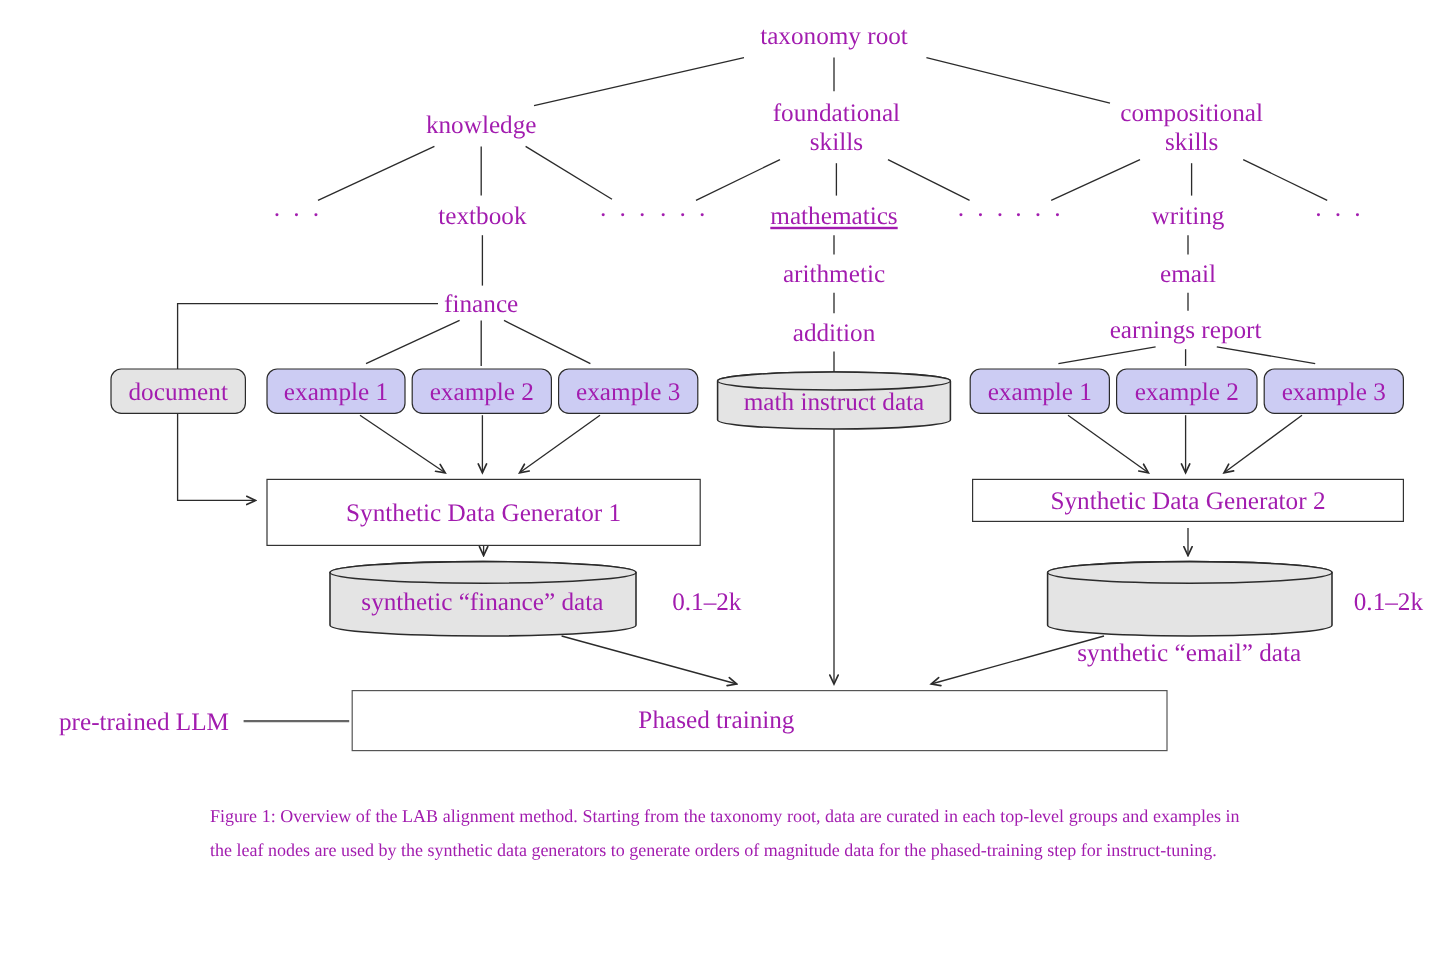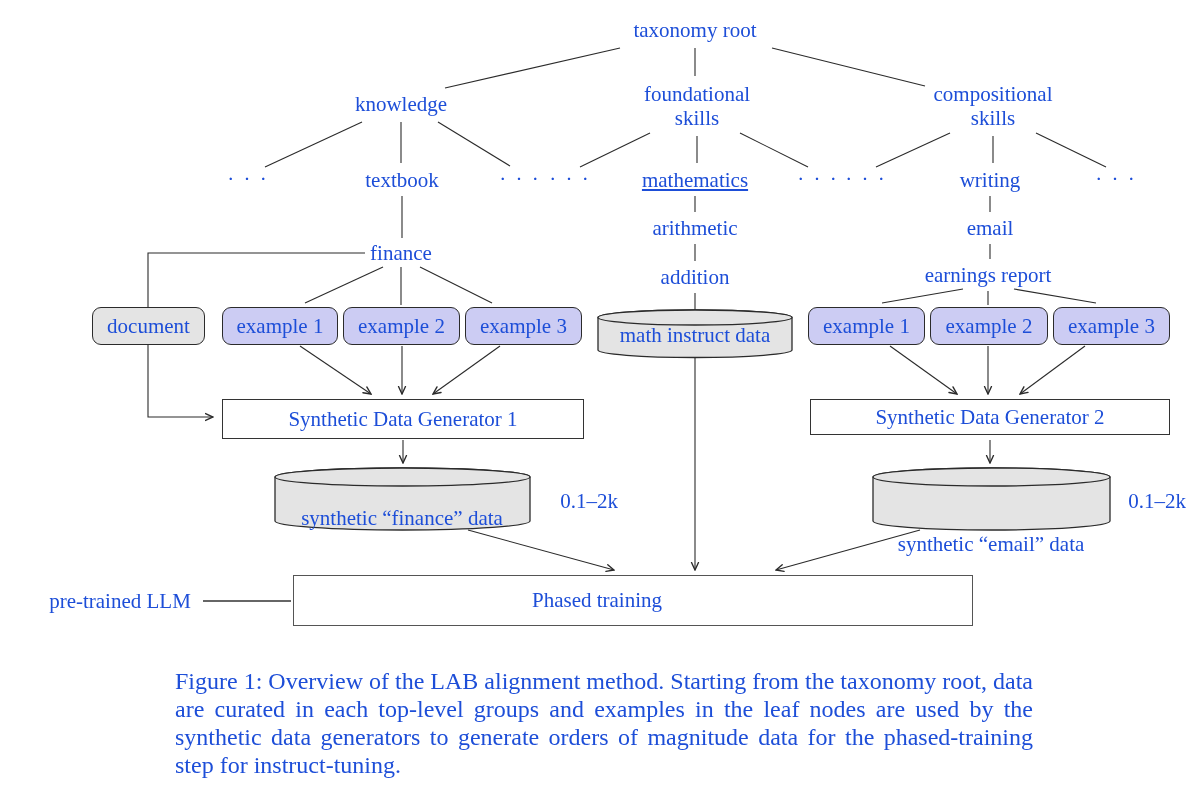--- a/index.html
+++ b/index.html
@@ -3,21 +3,21 @@
 <meta charset="utf-8">
 <style>
   :root{
     --example-fill:#ccccf3;
     --datastore-fill:#e4e4e4;
     --line-color:#2b2b2b;
   }
   html,body{margin:0;padding:0;background:#ffffff;}
   #canvas{
     position:relative;width:1200px;height:804px;background:#ffffff;overflow:hidden;
-    font-family:"Liberation Serif","DejaVu Serif",serif;color:#1d4ed8;
+    font-family:"Liberation Serif","DejaVu Serif",serif;color:#a21caf;
   }
   #wires{position:absolute;left:0;top:0;width:1200px;height:804px;}
   .lbl{
     position:absolute;transform:translate(-50%,-50%);
     font-size:21px;line-height:24px;white-space:nowrap;text-align:center;
   }
   .lbl.wrap{white-space:normal;}
   .dots{letter-spacing:2px;font-size:21px;}
   .box{
     position:absolute;display:flex;align-items:center;justify-content:center;
@@ -26,21 +26,21 @@
   .example{
     background:var(--example-fill);border:1.5px solid #2b2b2b;border-radius:9px;
   }
   .docbox{
     background:var(--datastore-fill);border:1.5px solid #2b2b2b;border-radius:9px;
   }
   .bigbox{border:1.8px solid #555;}
   .cyl-label{position:absolute;transform:translate(-50%,-50%);font-size:21px;white-space:nowrap;}
   .caption{
     position:absolute;left:175px;top:667px;width:858px;
-    font-size:24px;line-height:28px;text-align:justify;
+    font-size:15px;line-height:28px;text-align:justify;
   }
 </style>
 </head>
 <body>
 
 <div id="canvas">
 
   <svg id="wires" viewBox="0 0 1200 804" fill="none">
     <defs>
       <marker id="arr" viewBox="0 0 10 10" refX="8.5" refY="5" markerWidth="9" markerHeight="9" orient="auto-start-reverse">
@@ -156,28 +156,28 @@
   <div class="box example" style="left:808px;top:307px;width:117px;height:38px;">
     <span>example 1</span>
   </div>
   <div class="box example" style="left:930px;top:307px;width:118px;height:38px;">
     <span>example 2</span>
   </div>
   <div class="box example" style="left:1053px;top:307px;width:117px;height:38px;">
     <span>example 3</span>
   </div>
 
-  <div class="box" style="left:222px;top:399px;width:362px;height:40px;">
+  <div class="box" style="left:222px;top:399px;width:362px;height:56px;">
     <span>Synthetic Data Generator 1</span>
   </div>
   <div class="box" style="left:810px;top:399px;width:360px;height:36px;">
     <span>Synthetic Data Generator 2</span>
   </div>
 
-  <div class="cyl-label" style="left:402px;top:502px;margin-top:16px;">synthetic “finance” data</div>
+  <div class="cyl-label" style="left:402px;top:502px;">synthetic “finance” data</div>
   <div class="cyl-label" style="left:695px;top:335px;">math instruct data</div>
   <div class="cyl-label" style="left:991px;top:502px;margin-top:42px;">synthetic “email” data</div>
 
   <div class="lbl" style="left:589px;top:501px;">0.1–2k</div>
   <div class="lbl" style="left:1157px;top:501px;">0.1–2k</div>
 
   <div class="box bigbox" style="left:293px;top:575px;width:680px;height:51px;padding-right:72px;">
     <span>Phased training</span>
   </div>
   <div class="lbl" style="left:120px;top:601px;">pre-trained LLM</div>

